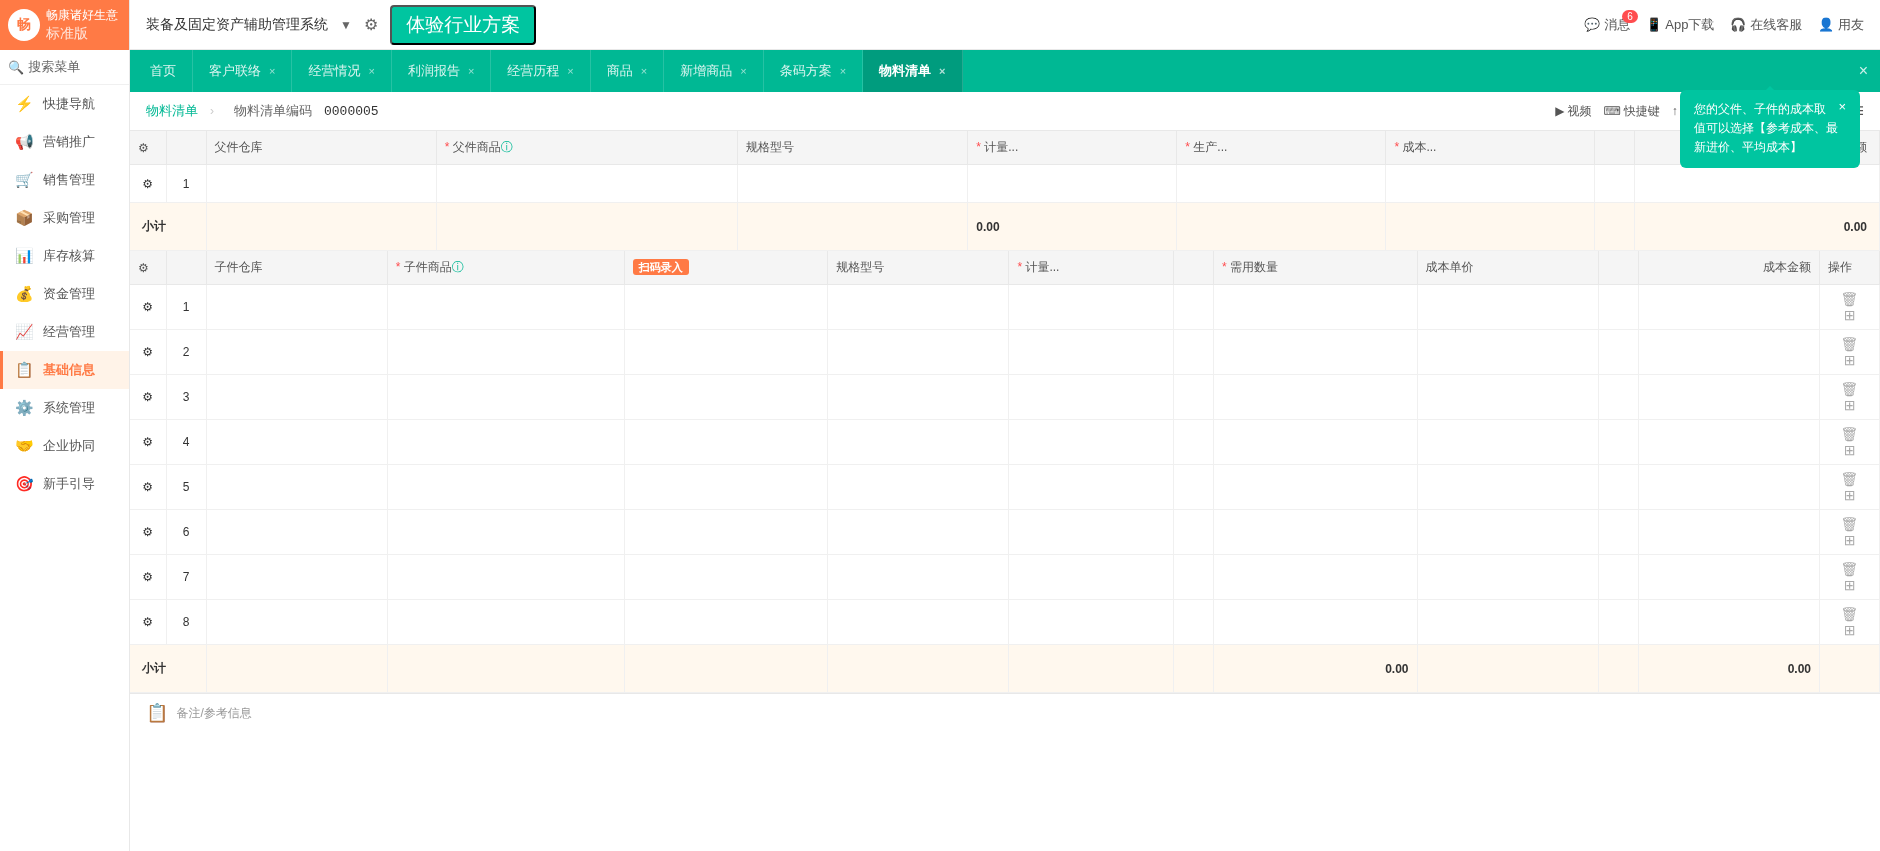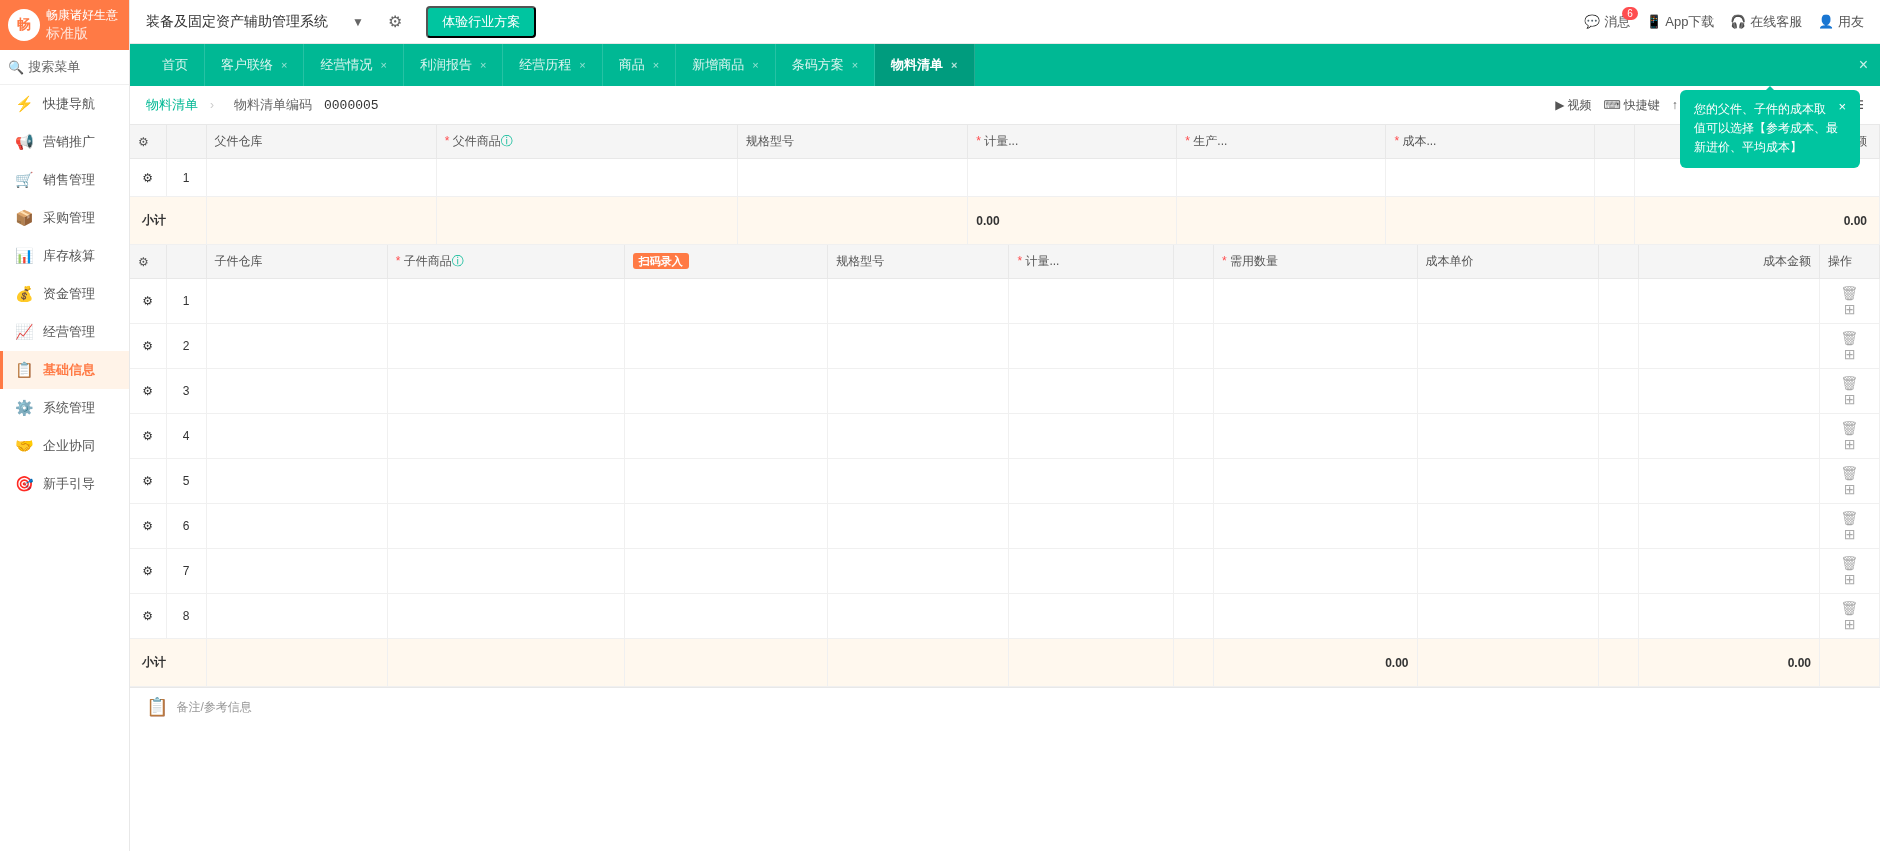--- a/index.html
+++ b/index.html
@@ -62,26 +62,26 @@
     .main {
       flex: 1;
       display: flex;
       flex-direction: column;
       overflow: hidden;
     }
 
     
     .topbar {
       background: #fff;
-      height: 44px;
+      height: 50px;
       display: flex;
       align-items: center;
       padding: 0 16px;
       border-bottom: 1px solid #e8e8e8;
-      gap: 24px;
+      gap: 12px;
     }
     .topbar-system-name {
       color: #333;
       font-size: 14px;
     }
     .topbar-dropdown {
       color: #666;
       font-size: 12px;
       cursor: pointer;
     }
@@ -89,21 +89,21 @@
       color: #666;
       font-size: 16px;
       cursor: pointer;
     }
     .topbar-trial-btn {
       background: #00c5a0;
       color: #fff;
       padding: 5px 14px;
       border-radius: 4px;
       cursor: pointer;
-      font-size: 13px;
+      font-size: 19px;
     }
     .topbar-right {
       margin-left: auto;
       display: flex;
       align-items: flex-start;
       gap: 16px;
       color: #555;
       font-size: 13px;
     }
     .topbar-badge {
@@ -121,21 +121,21 @@
       padding: 1px 4px;
       min-width: 16px;
       text-align: center;
     }
 
     
     .tabbar {
       background: #00b894;
       display: flex;
       align-items: center;
-      padding: 0 0 0 16px;
+      padding: 0 0 0 4px;
       height: 42px;
       flex-shrink: 0;
       overflow-x: auto;
     }
     .tab-item {
       display: flex;
       align-items: center;
       gap: 4px;
       padding: 0 16px;
       height: 42px;

